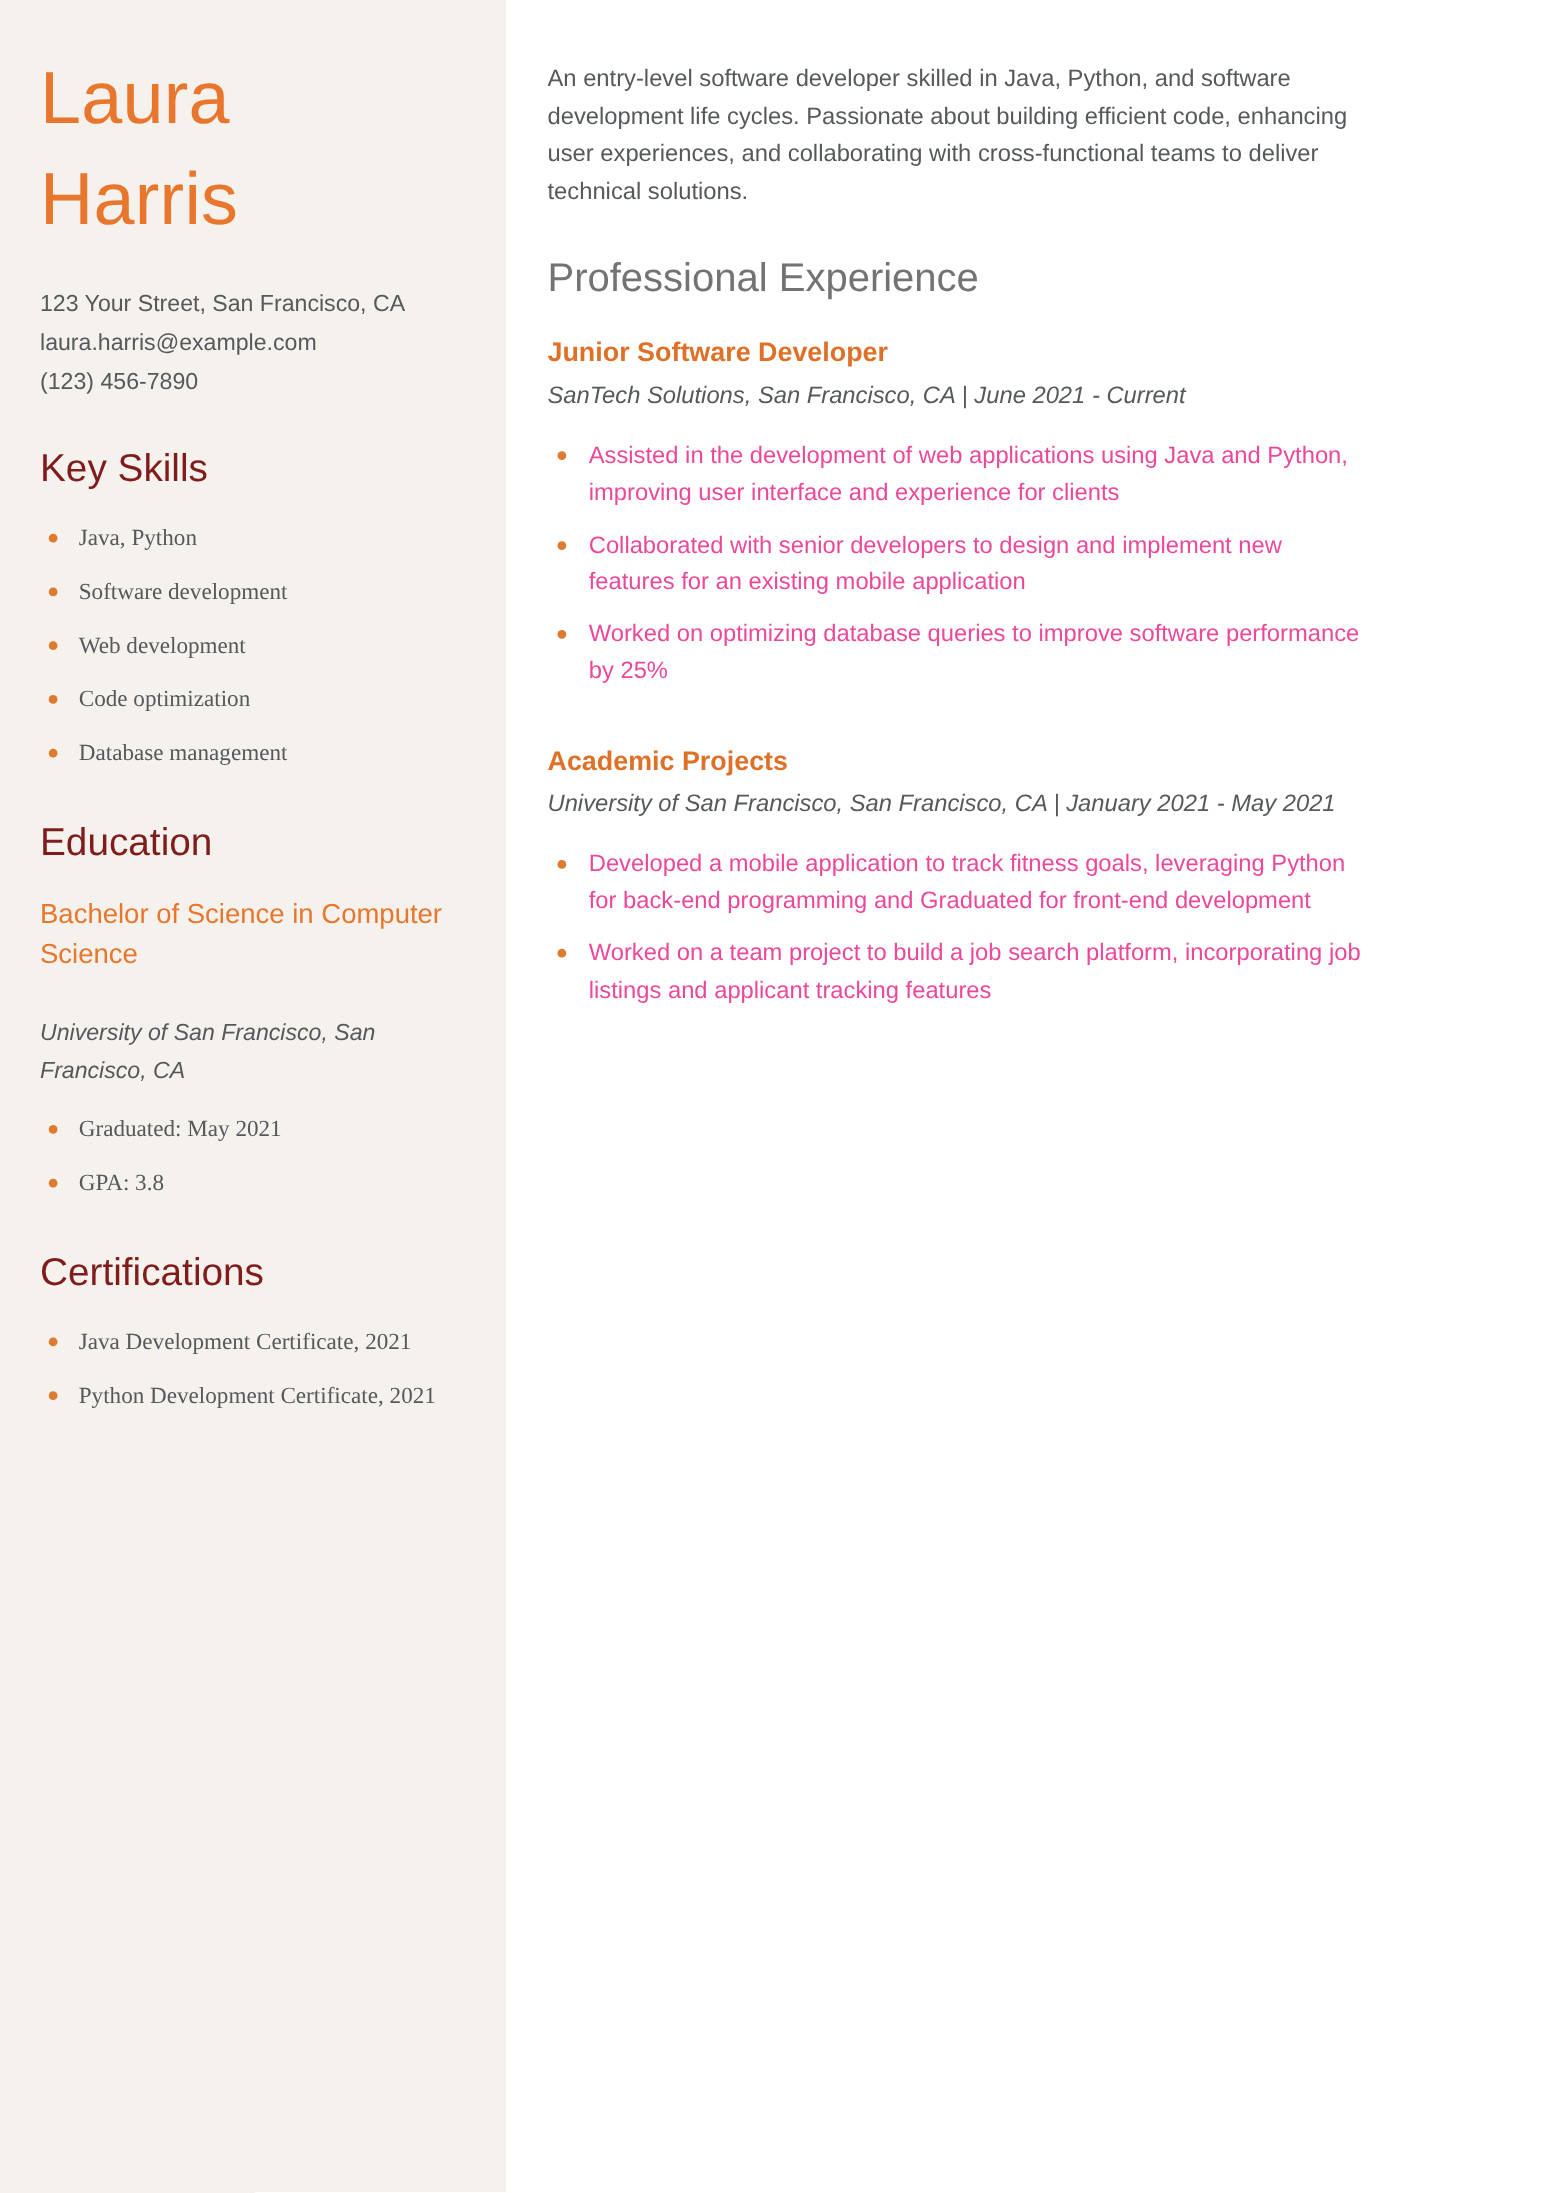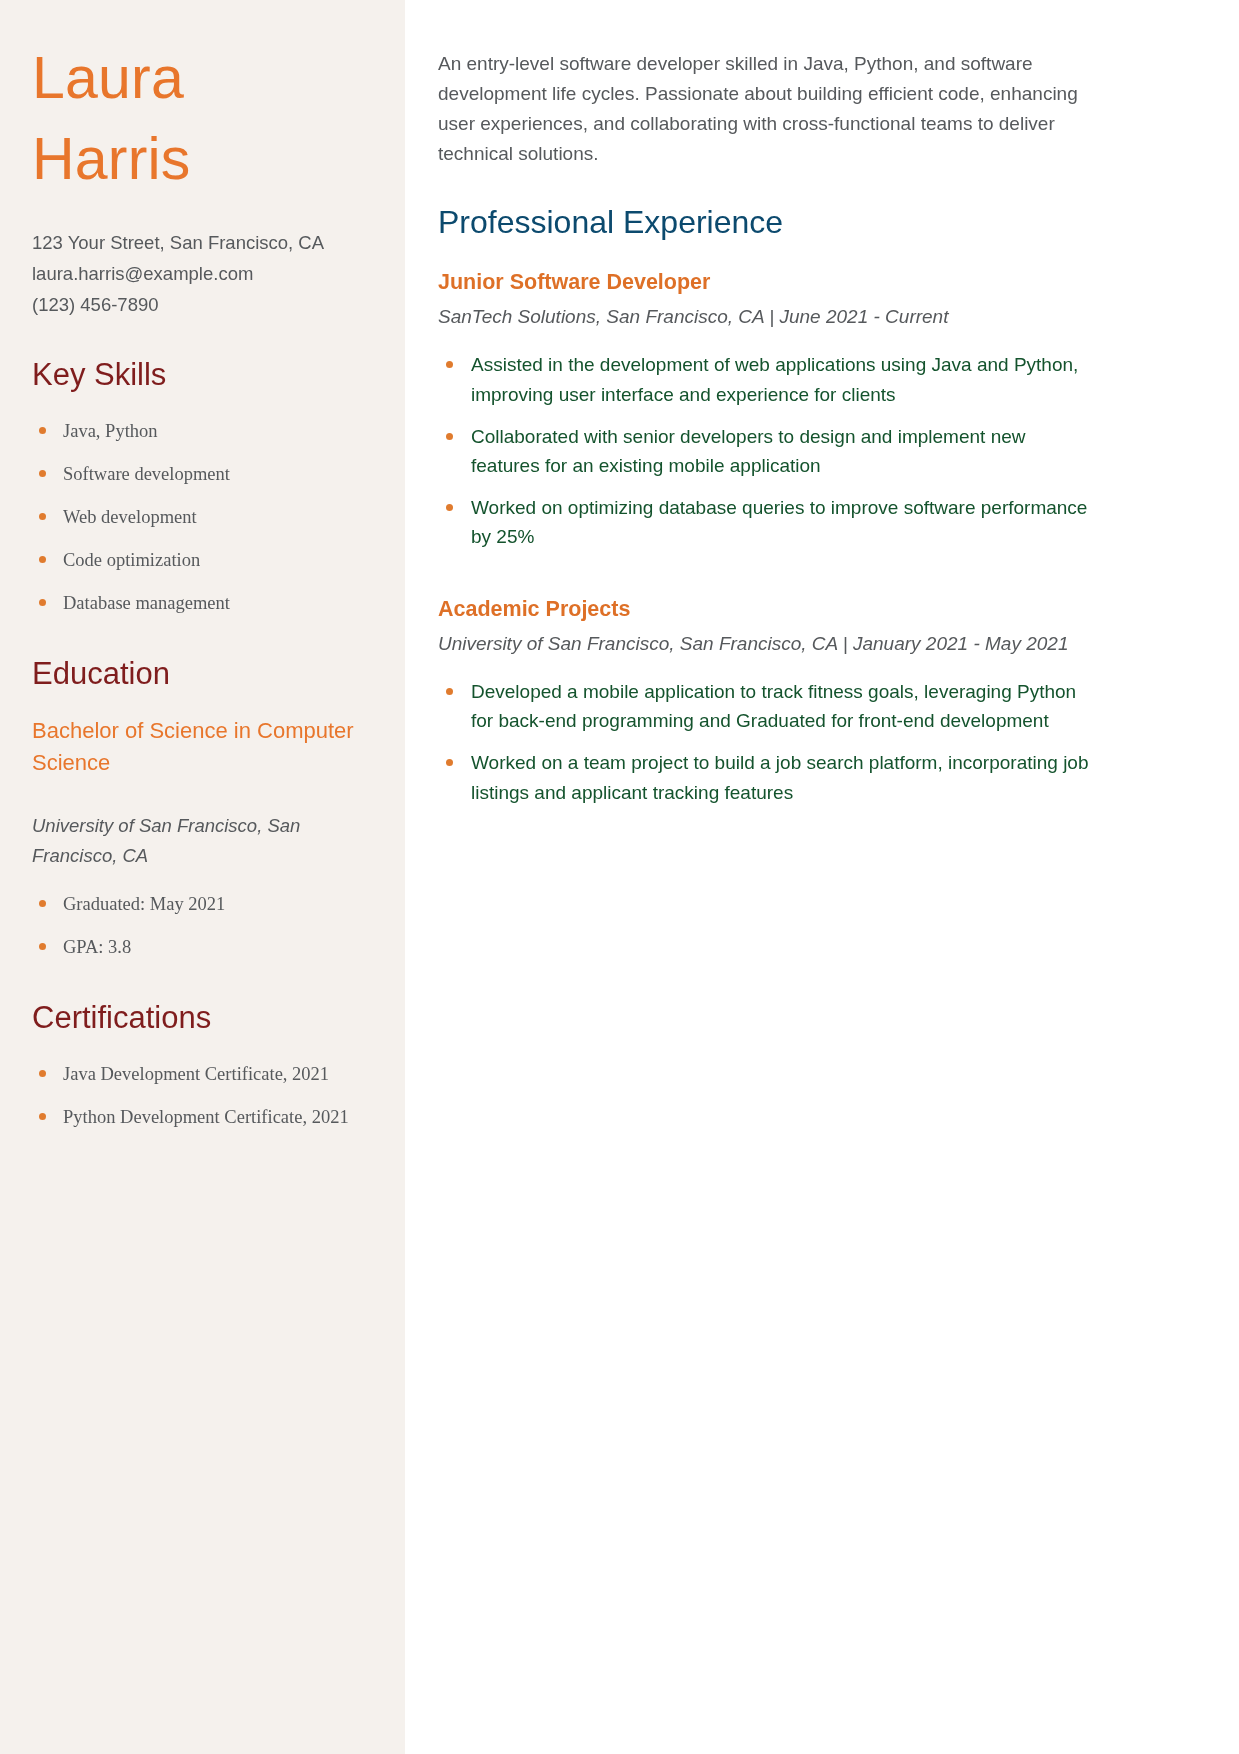--- a/index.html
+++ b/index.html
@@ -109,21 +109,21 @@
   .summary {
     font-size: 19px;
     line-height: 1.58;
     color: #56595c;
     margin-bottom: 34px;
   }
 
   .main-heading {
     font-size: 32px;
     font-weight: 300;
-    color: #0c4a6e;
+    color: #737373;
     line-height: 1.2;
     margin-bottom: 28px;
   }
 
   .entry {
     margin-bottom: 28px;
   }
   .entry-title {
     font-size: 21.5px;
     font-weight: bold;
@@ -142,21 +142,21 @@
   .main-bullets {
     list-style: none;
     margin: 0;
     padding: 0;
   }
   .main-bullets li {
     position: relative;
     padding-left: 33px;
     font-size: 19px;
     line-height: 1.56;
-    color: #14532d;
+    color: #ec4899;
     margin-bottom: 12px;
   }
   .main-bullets li:before {
     content: "";
     position: absolute;
     left: 8px;
     top: 11px;
     width: 7px;
     height: 7px;
     background: #e07b2e;

